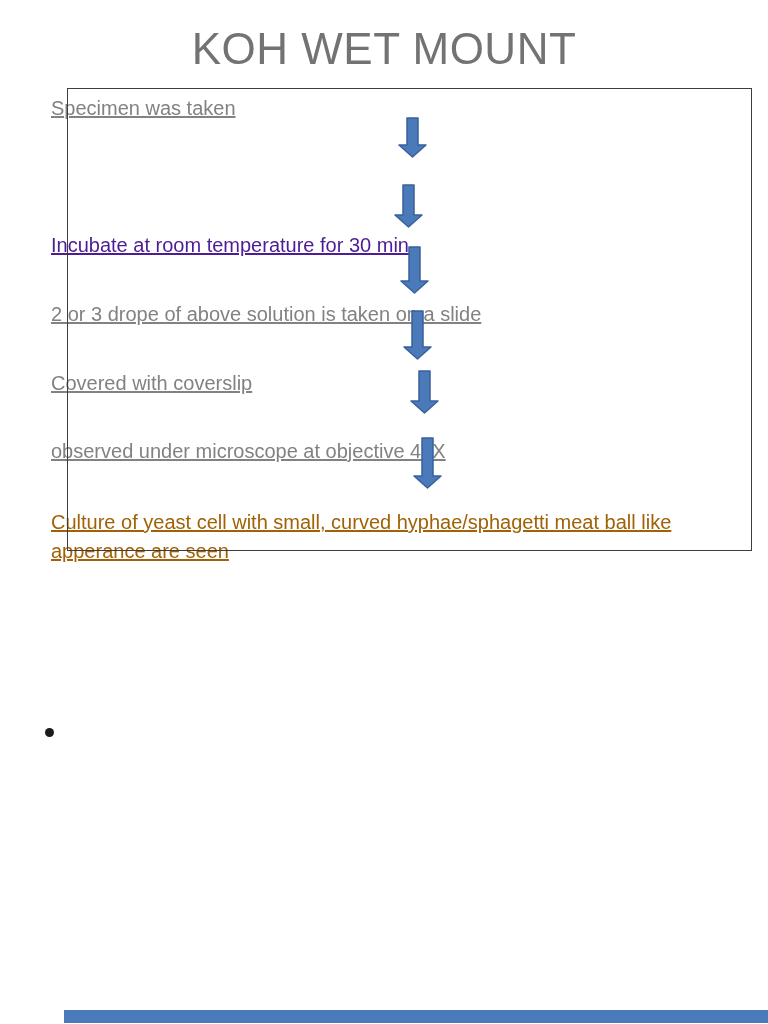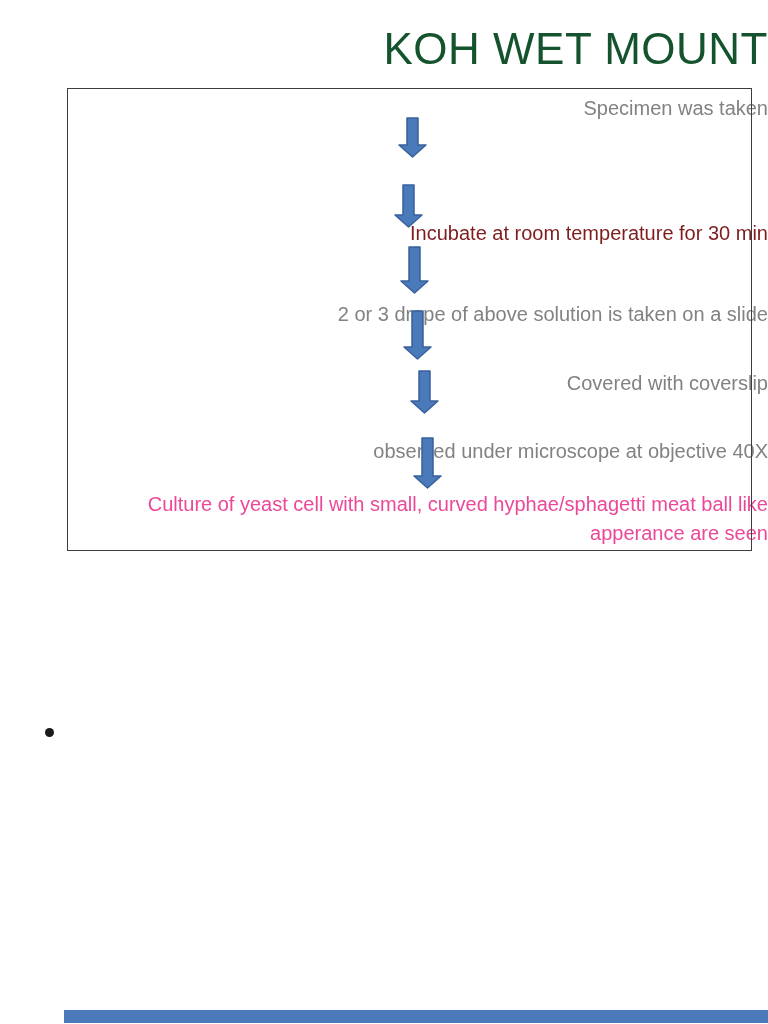--- a/index.html
+++ b/index.html
@@ -25,24 +25,25 @@
     left:67px;top:88px;
     width:683px;height:461px;
     border:1.5px solid #3d3d3d;
     background:transparent;
     pointer-events:none;
   }
   .steps{position:absolute;left:0;top:0;width:768px;height:1024px;}
   .step{
     position:absolute;
     left:51px;width:717px;
-    text-align:right;
+    text-align:left;
     font-size:20px;
     line-height:29px;
     color:#828282;
+    text-decoration:underline;
   }
   .arrows{position:absolute;left:0;top:0;width:768px;height:1024px;pointer-events:none;}
   .arrow{position:absolute;}
   .bullet-dot{
     position:absolute;
     left:45px;top:728px;
     width:9px;height:9px;
     border-radius:50%;
     background:#1a1a1a;
   }
@@ -50,29 +51,29 @@
     position:absolute;
     left:64px;top:1010px;
     width:704px;height:13px;
   }
 </style>
 </head>
 <body>
 
 <div class="page">
 
-  <h1 class="title" style="color: #14532d; text-align: right;">KOH WET MOUNT</h1>
+  <h1 class="title" style="color: #737373;">KOH WET MOUNT</h1>
 
   <div class="steps" id="steps">
       <div class="step" style="top: 94px; color: rgb(130, 130, 130);">Specimen was taken</div>
-      <div class="step" style="top: 219px; color: #7f1d1d;">Incubate at room temperature for 30 min</div>
+      <div class="step" style="top: 231px; color: #4c1d95;">Incubate at room temperature for 30 min</div>
       <div class="step" style="top: 300px; color: rgb(130, 130, 130);">2 or 3 drope of above solution is taken on a slide</div>
       <div class="step" style="top: 369px; color: rgb(130, 130, 130);">Covered with coverslip</div>
       <div class="step" style="top: 437px; color: rgb(130, 130, 130);">observed under microscope at objective 40X</div>
-      <div class="step" style="top: 490px; color: #ec4899;">Culture of yeast cell with small, curved hyphae/sphagetti meat ball like apperance are seen</div>
+      <div class="step" style="top: 508px; color: #a16207;">Culture of yeast cell with small, curved hyphae/sphagetti meat ball like apperance are seen</div>
     </div>
 
   <div class="flow-box" style="border-color: rgb(61, 61, 61);"></div>
 
   <div class="arrows" id="arrows">
       <svg width="29" height="41" viewBox="0 0 29 41" class="arrow" style="left: 397.5px; top: 117px;">
         <polygon points="9,1 20,1 20,28 28,28 14.5,40 1,28 9,28" fill="#4a7aba" stroke="#38609c" stroke-width="1.5" stroke-linejoin="round"></polygon>
       </svg>
       <svg width="29" height="44" viewBox="0 0 29 44" class="arrow" style="left: 393.5px; top: 184px;">
         <polygon points="9,1 20,1 20,31 28,31 14.5,43 1,31 9,31" fill="#4a7aba" stroke="#38609c" stroke-width="1.5" stroke-linejoin="round"></polygon>

